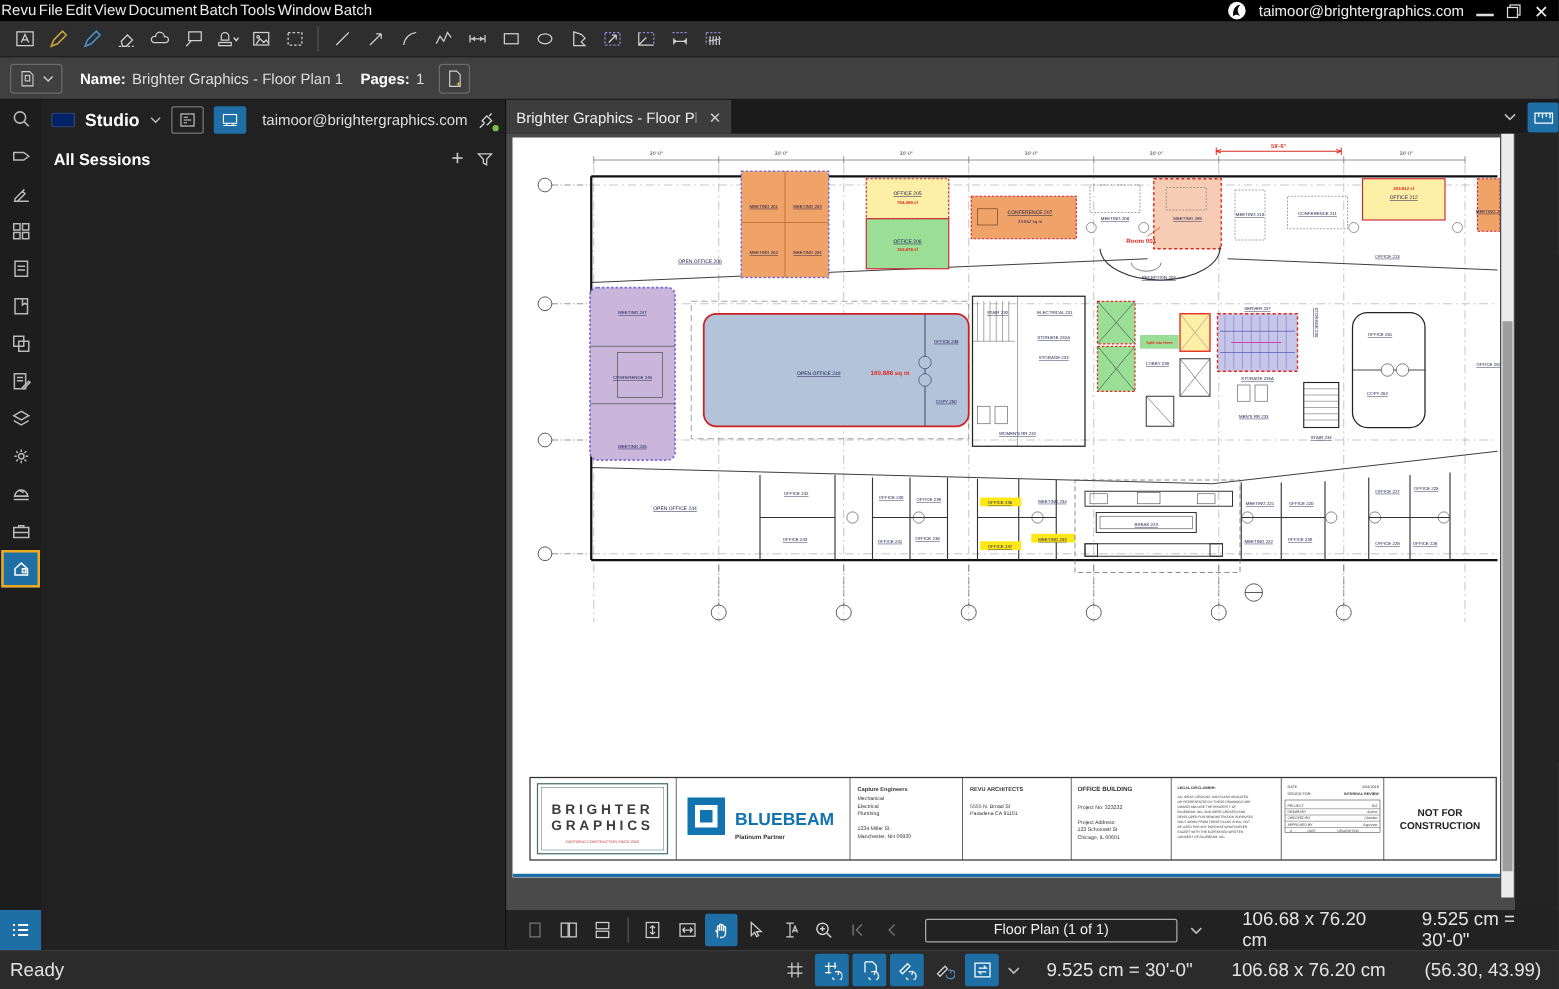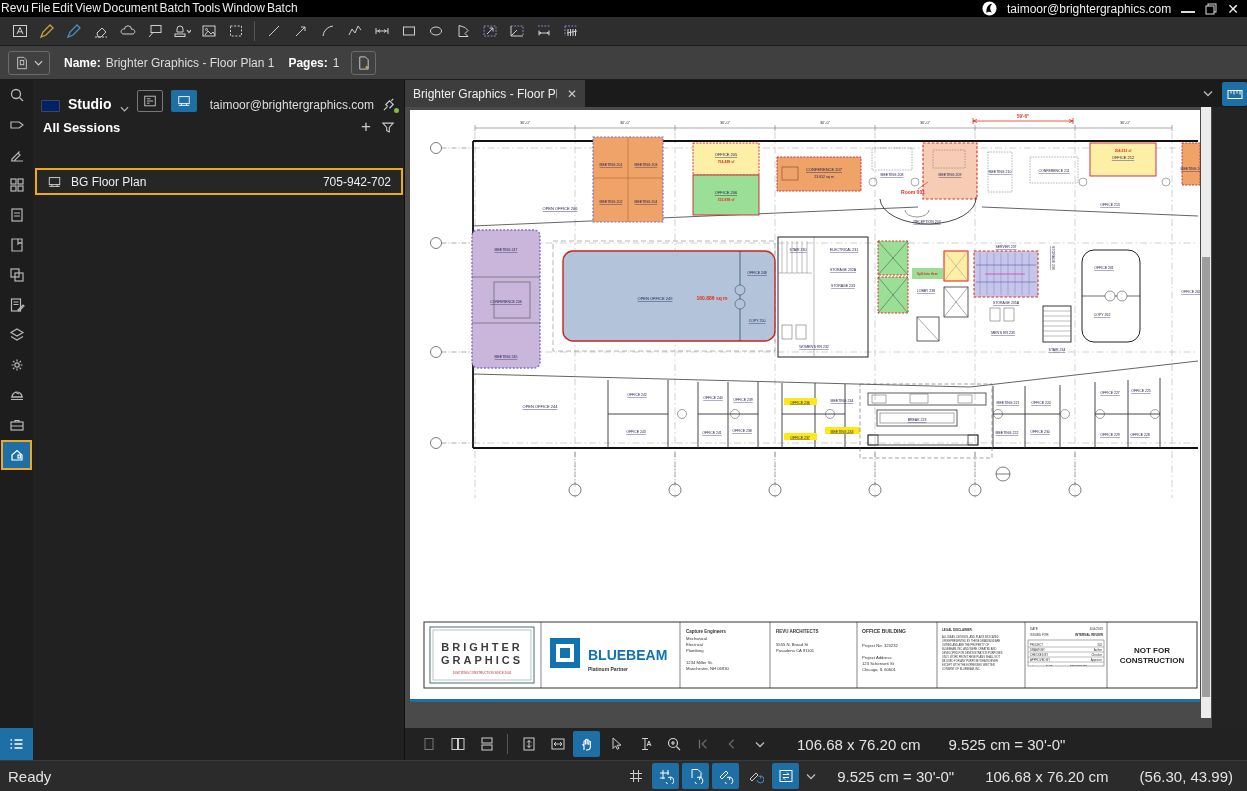--- a/index.html
+++ b/index.html
@@ -15,21 +15,21 @@
   .tbsep{width:1px;height:20px;background:#555;margin:0 5px}
   #docbar{left:0;top:46px;width:1247px;height:34px;background:#404040;border-bottom:1px solid #1c1c1c;display:flex;align-items:center;padding-left:8px}
   .combo{border:1px solid #6a6a6a;border-radius:3px;height:24px;display:flex;align-items:center;padding:0 6px;gap:5px}
   
   #sidebar{left:0;top:80px;width:33px;height:680px;background:#1d1d1d}
   .sbi{width:33px;height:30px;display:flex;align-items:center;justify-content:center}
   .sbi.on{background:#1d6fa5;border:2px solid #ecaa1c;width:31px;margin-left:1px}
   #mlist{left:0;top:728px;width:33px;height:32px;background:#1d6fa5;display:flex;align-items:center;justify-content:center}
   
   #panel{left:33px;top:80px;width:372px;height:680px;background:#212121;border-right:1px solid #111}
-  #phead{position:absolute;left:0;top:0;width:372px;height:32px;display:flex;align-items:flex-end;padding:0 8px;gap:8px}
+  #phead{position:absolute;left:0;top:0;width:372px;height:32px;display:flex;align-items:center;padding:0 8px;gap:8px}
   .flag{width:19px;height:12px;border-radius:1px;background:#012169 linear-gradient(to bottom,transparent 40%,#c8102e 40%,#c8102e 60%,transparent 60%),linear-gradient(to right,transparent 43%,#c8102e 43%,#c8102e 57%,transparent 57%);background-color:#012169;box-shadow:inset 0 0 0 1px #445}
   .pbtn{width:26px;height:22px;display:flex;align-items:center;justify-content:center;border-radius:2px}
   .pbtn.on{background:#1d6fa5}
   #allsess{position:absolute;left:0;top:32px;width:372px;height:30px;display:flex;align-items:center;padding:0 10px;gap:10px}
   #ptabs{position:absolute;left:0;top:62px;width:372px;height:26px;display:flex;align-items:center;padding:0 10px;gap:14px;border-bottom:1px solid #161616}
   .ptab{font-size:12px;color:#bbb;height:20px;display:flex;align-items:center;padding:0 10px}
   .ptab.on{background:#1d6fa5;color:#fff}
   #sessrow{position:absolute;left:2px;top:88px;width:368px;height:27px;border:2px solid #ecaa1c;background:#262626;display:flex;align-items:center;padding:0 10px;gap:9px}
   
   #tabbar{left:405px;top:80px;width:842px;height:27px;background:#1b1b1b;display:flex;align-items:center}
@@ -342,28 +342,20 @@
       </span>
   </div>
   <div id="allsess">
     <span style="font-weight:bold;color:#fff;font-size:13px">All Sessions</span>
     <span style="margin-left:auto;color:#ccc;font-size:17px;line-height:14px">+</span>
     <span>
         <svg width="14" height="13" viewBox="0 0 16 14" fill="none" stroke="#ccc" stroke-width="1.2">
           <path d="M2,2h12l-4.5,5v5l-3,-1.5V7z"></path>
         </svg>
       </span>
-  </div>
-  <div id="sessrow">
-    <svg width="15" height="14" viewBox="0 0 16 16" fill="none" stroke="#ddd">
-        <rect x="2" y="3" width="12" height="8"></rect>
-        <path d="M2,13h12 M5,11v2 M11,11v2"></path>
-      </svg>
-    <span style="color:#eee">BG Floor Plan</span>
-    <span style="margin-left:auto;color:#eee">705-942-702</span>
   </div>
 </div>
 
 <div id="tabbar" class="abs">
   <div id="doctab">
     <span style="white-space:nowrap;overflow:hidden">Brighter Graphics - Floor Plan 1</span>
     <span style="color:#ccc">✕</span>
   </div>
   <span style="margin-left:auto;margin-right:34px">
       <svg width="10" height="7" viewBox="0 0 10 6">
@@ -717,20 +709,21 @@
   <span class="ib">
       <svg width="14" height="14" viewBox="0 0 16 16" fill="none" stroke="#6f6f6f" stroke-width="1.4">
         <path d="M4,3v10 M12,3 7,8l5,5"></path>
       </svg>
     </span>
   <span class="ib">
       <svg width="14" height="14" viewBox="0 0 16 16" fill="none" st="" stroke="#6f6f6f" stroke-width="1.4">
         <path d="M10,3 5,8l5,5" stroke="#6f6f6f"></path>
       </svg>
     </span>
+  <span id="pagebox">Floor Plan (1 of 1)</span>
   <span style="margin-left:8px">
       <svg width="10" height="7" viewBox="0 0 10 6">
         <path d="M1,1 5,5 9,1" fill="none" stroke="#bbb" stroke-width="1.3"></path>
       </svg>
     </span>
   <span class="stx" style="margin-left:30px">106.68 x 76.20 cm</span>
   <span class="stx" style="margin-left:26px">9.525 cm = 30'-0"</span>
 </div>
 
 <div id="statusbar" class="abs">

